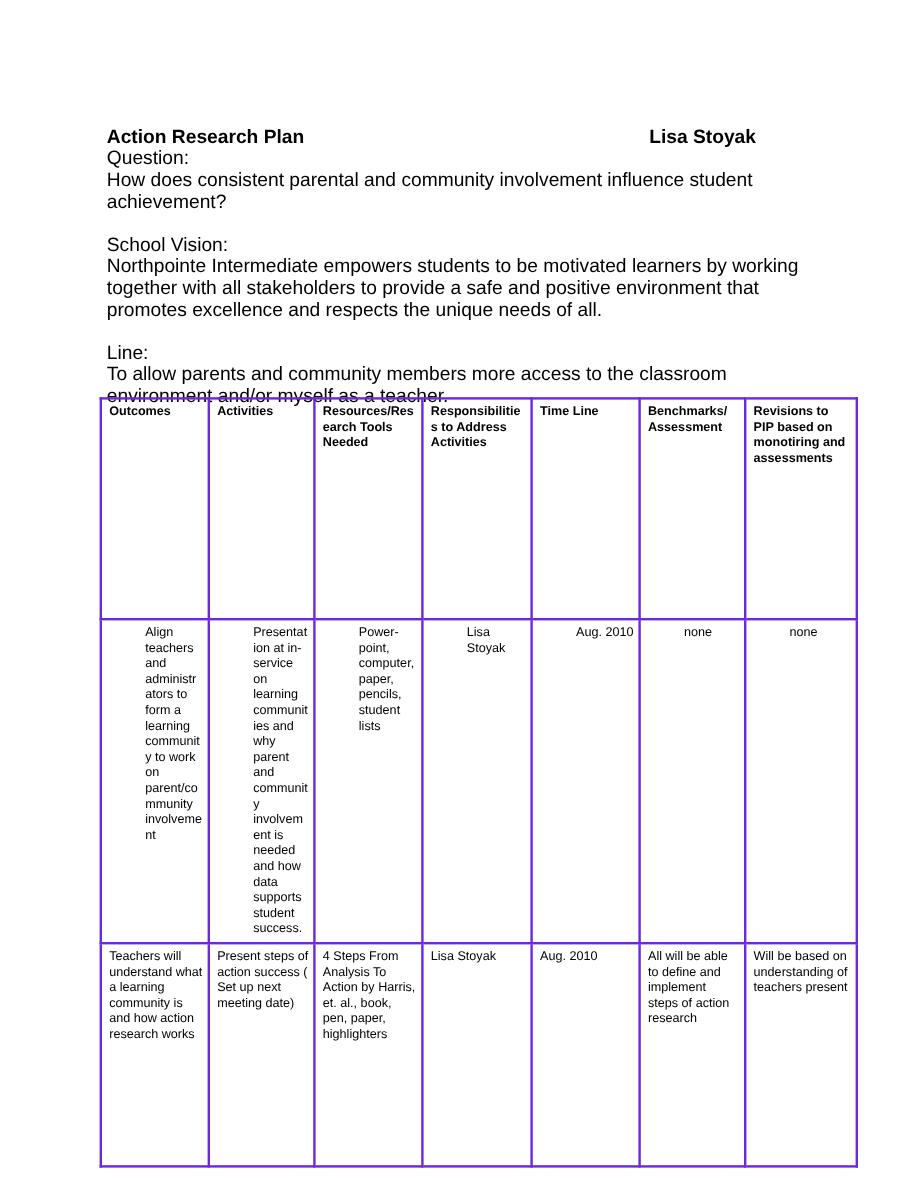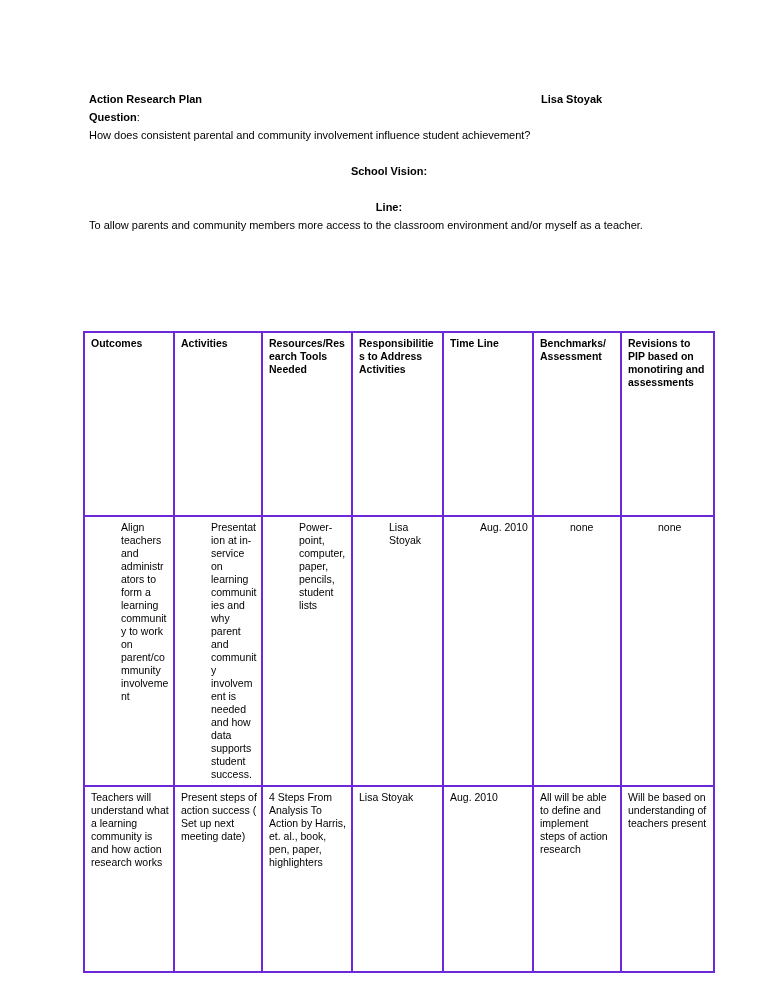--- a/index.html
+++ b/index.html
@@ -1,24 +1,24 @@
 <!DOCTYPE html>
 <html><head>
 <meta charset="utf-8">
 <style>
   html, body { margin: 0; padding: 0; background: #ffffff; }
   body { width: 768px; height: 994px; position: relative; overflow: hidden;
          font-family: "Liberation Sans", sans-serif; color: #000; }
   .page { position: absolute; left: 0; top: 0; width: 768px; height: 994px; }
-  .header-block { position: absolute; left: 89px; top: 90px; width: 600px;
-                  font-size: 11px; line-height: 18px; }
+  .header-block { position: absolute; left: 89px; top: 106px; width: 600px;
+                  font-size: 16px; line-height: 18px; }
   .title-line { position: relative; height: 18px; }
   .doc-title { font-weight: bold; position: absolute; left: 0; top: 0; }
   .author { font-weight: bold; position: absolute; left: 452px; top: 0; }
-  .bold { font-weight: bold; text-align: center; }
+  .bold { font-weight: normal; }
   .para { margin: 0; }
   .gap { height: 18px; }
   table.plan { position: absolute; left: 83px; top: 331px; border-collapse: collapse;
                table-layout: fixed; width: 630px; }
   table.plan td { border: 2px solid #6d28d9; vertical-align: top; padding: 4px 4px 4px 6px;
                   font-size: 10.5px; line-height: 13px; word-wrap: break-word; }
   table.plan tr.head td { font-weight: bold; height: 174px; }
   table.plan tr.row1 td { height: 171px; padding-left: 36px; }
   table.plan tr.row2 td { height: 176px; }
   .big { font-size: 13.5px; line-height: 15px; margin-left: 12px; }
@@ -30,20 +30,21 @@
 
   <div class="header-block">
     <div class="title-line">
       <span class="doc-title">Action Research Plan</span>
       <span class="author">Lisa Stoyak</span>
     </div>
     <div><span class="bold">Question</span><span>:</span></div>
     <p class="para">How does consistent parental and community involvement influence student achievement?</p>
     <div class="gap"></div>
     <div class="bold">School Vision:</div>
+    <p class="para">Northpointe Intermediate empowers students to be motivated learners by working together with all stakeholders to provide a safe and positive environment that promotes excellence and respects the unique needs of all.</p>
     <div class="gap"></div>
     <div class="bold">Line:</div>
     <p class="para">To allow parents and community members more access to the classroom environment and/or myself as a teacher.</p>
   </div>
 
   <table class="plan">
     <colgroup>
       <col style="width:90px">
         <col style="width:88px">
         <col style="width:90px">

